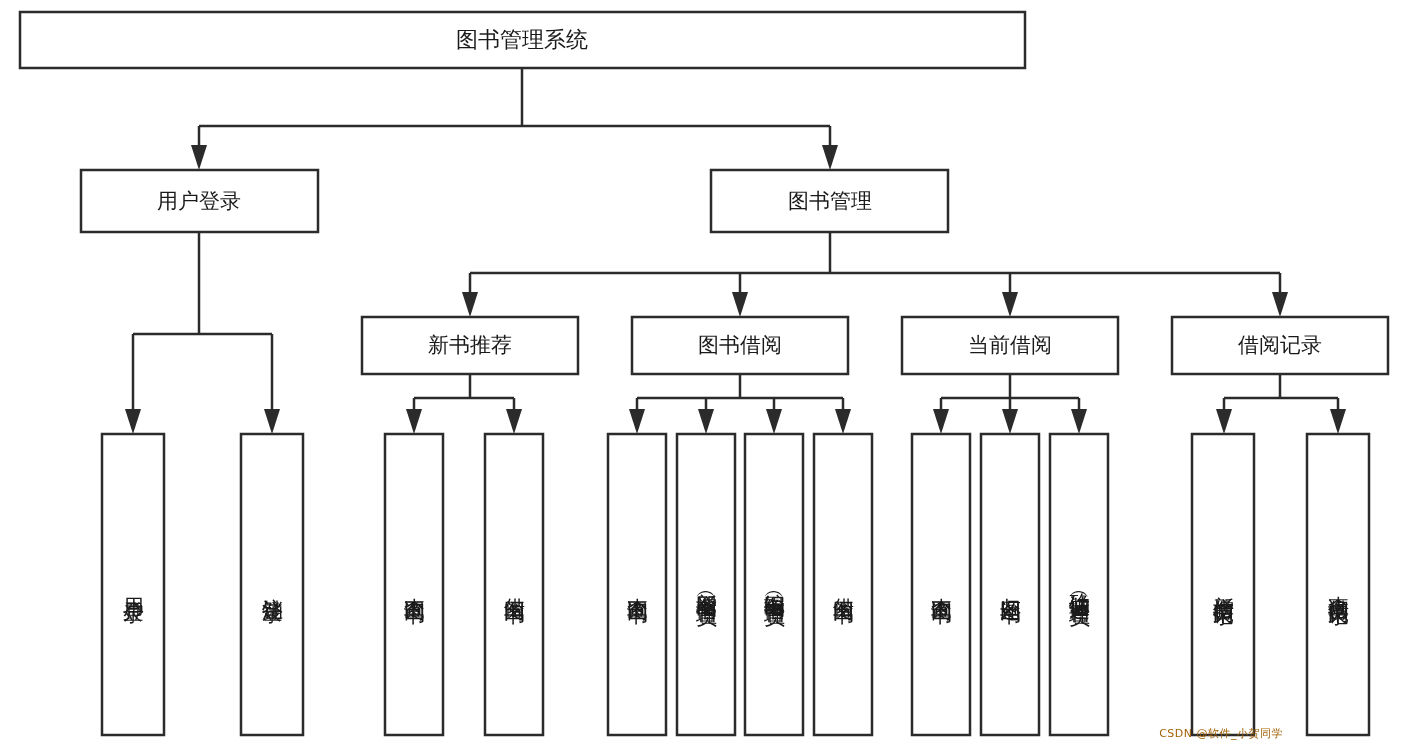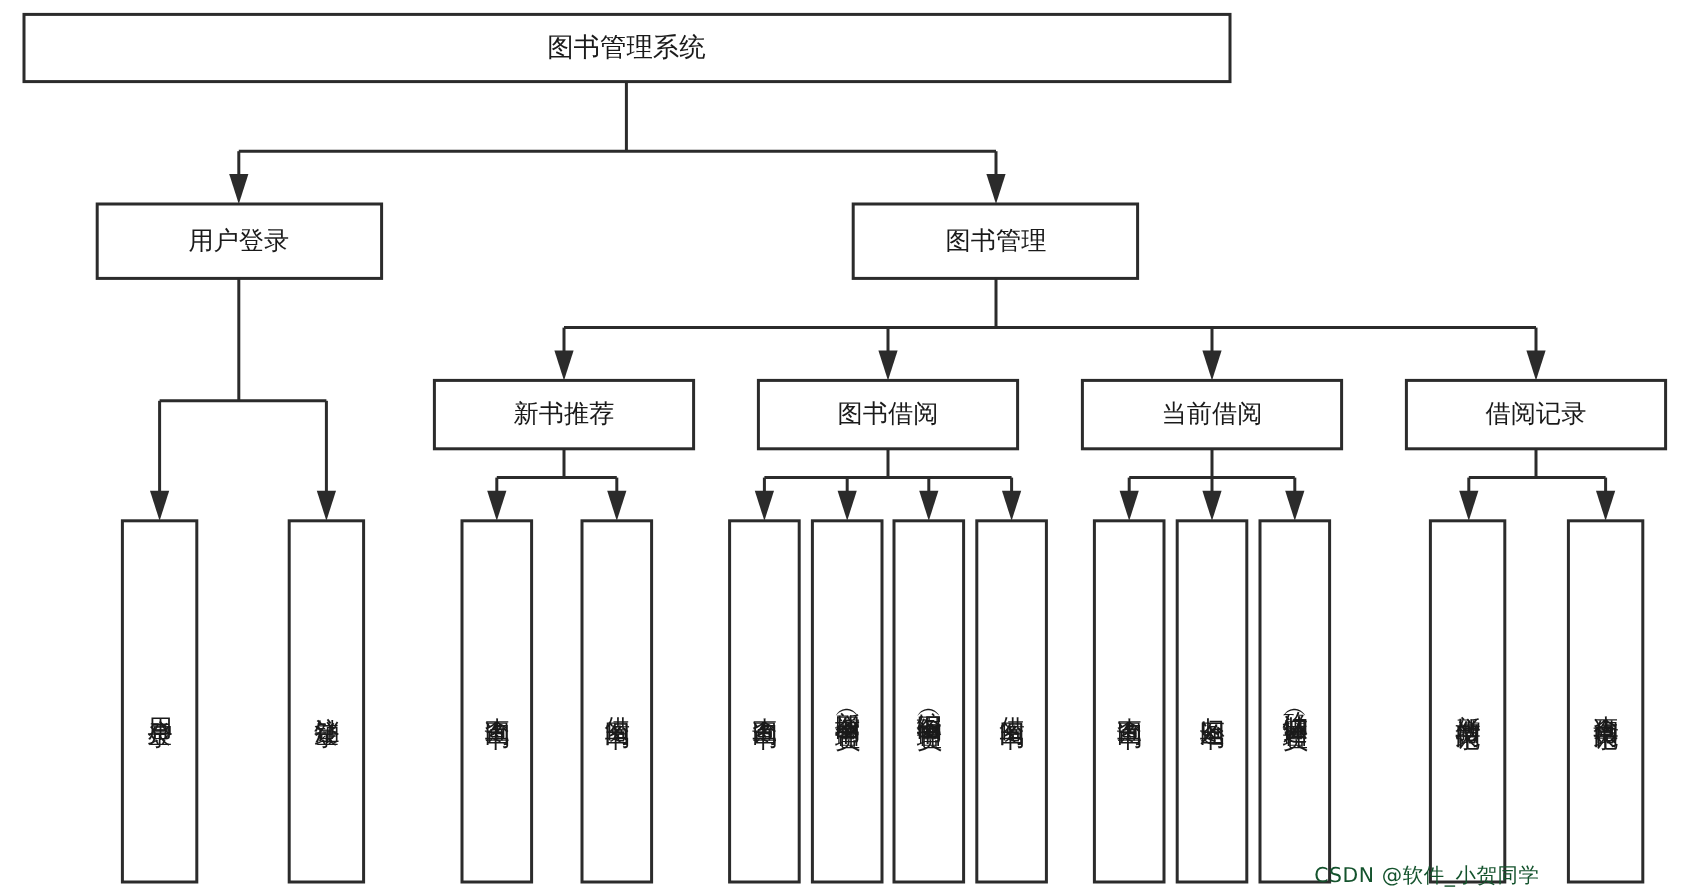--- a/index.html
+++ b/index.html
@@ -71,22 +71,22 @@
     line-height: 1.18;
     letter-spacing: 2px;
     color: #1a1a1a;
     white-space: nowrap;
   }
   .watermark {
     position: absolute;
     right: 10px;
     bottom: 6px;
     font-family: "DejaVu Sans", "Liberation Sans", sans-serif;
-    font-size: 17px;
-    color: #14532d;
+    font-size: 11px;
+    color: #a16207;
     letter-spacing: 0.5px;
     white-space: nowrap;
   }
 </style>
 </head>
 <body>
 
 <div id="diagram-root">
 
   <svg class="diagram-canvas" viewBox="0 0 1405 747" xmlns="http://www.w3.org/2000/svg">

